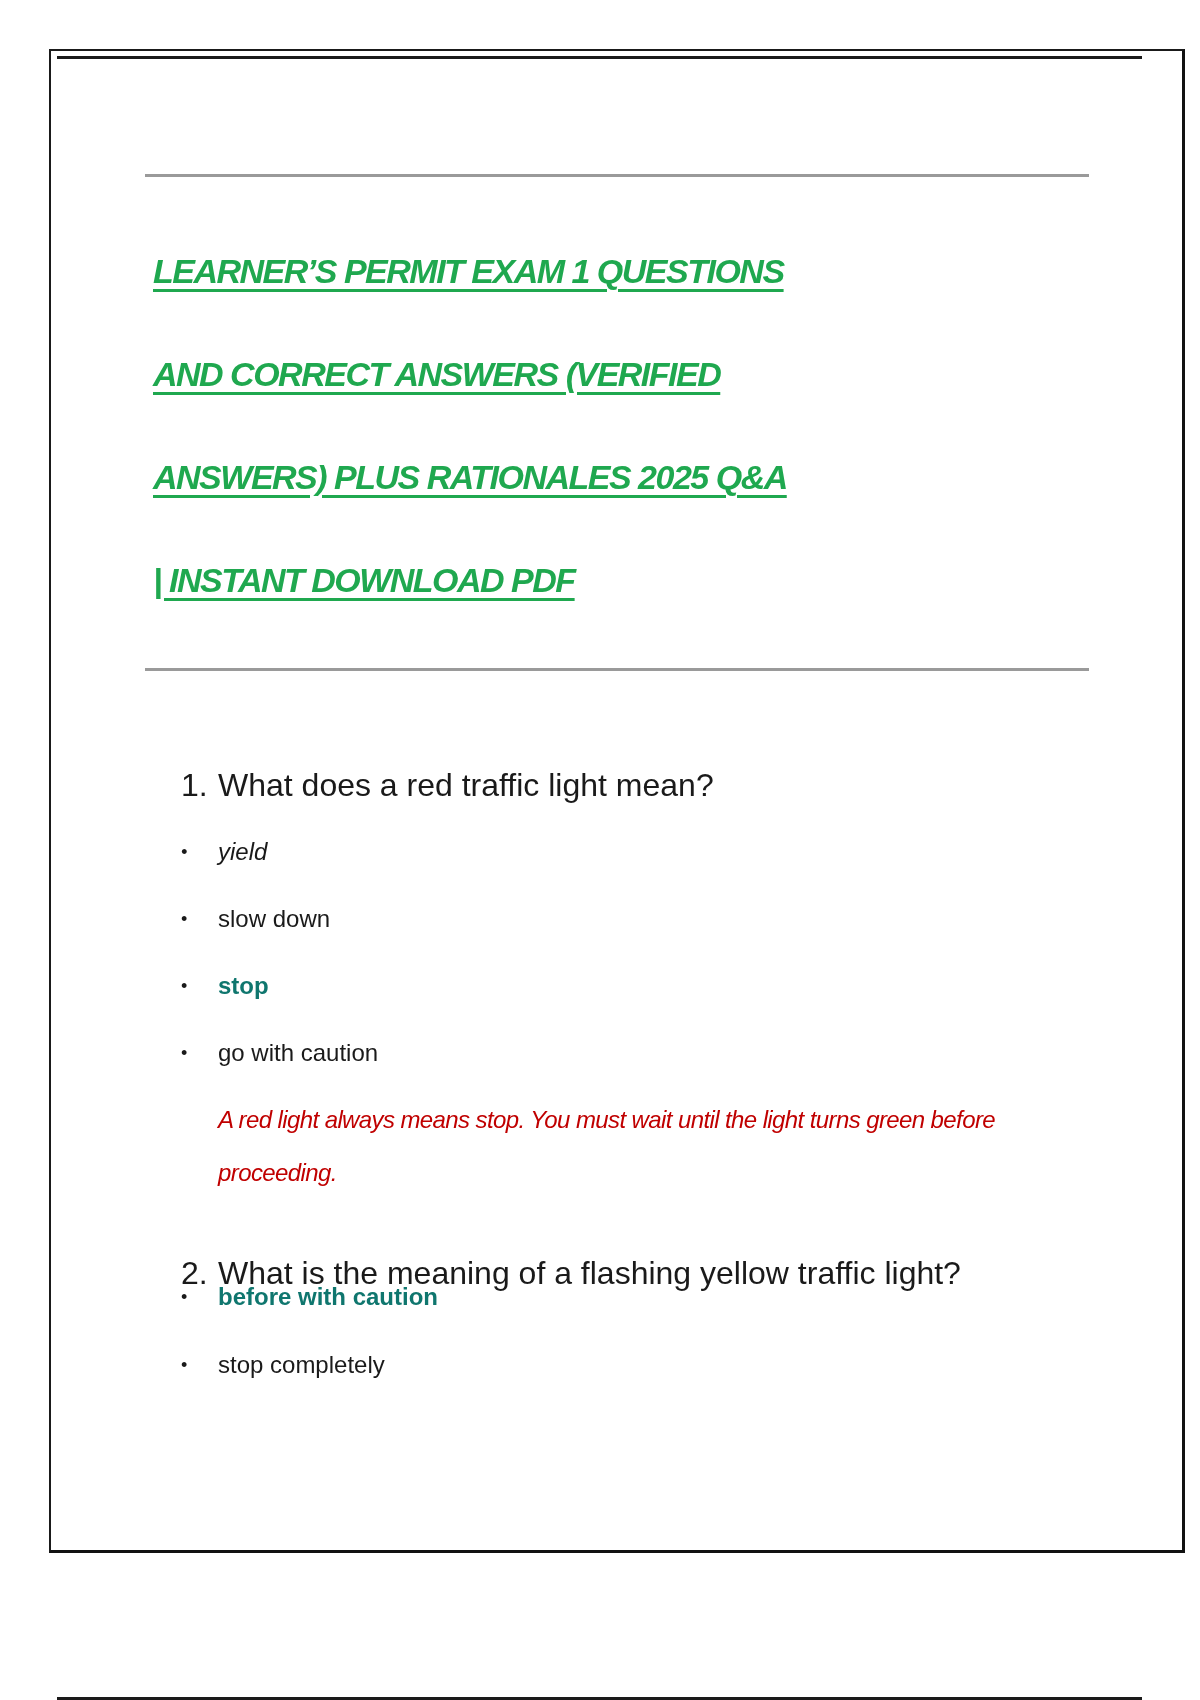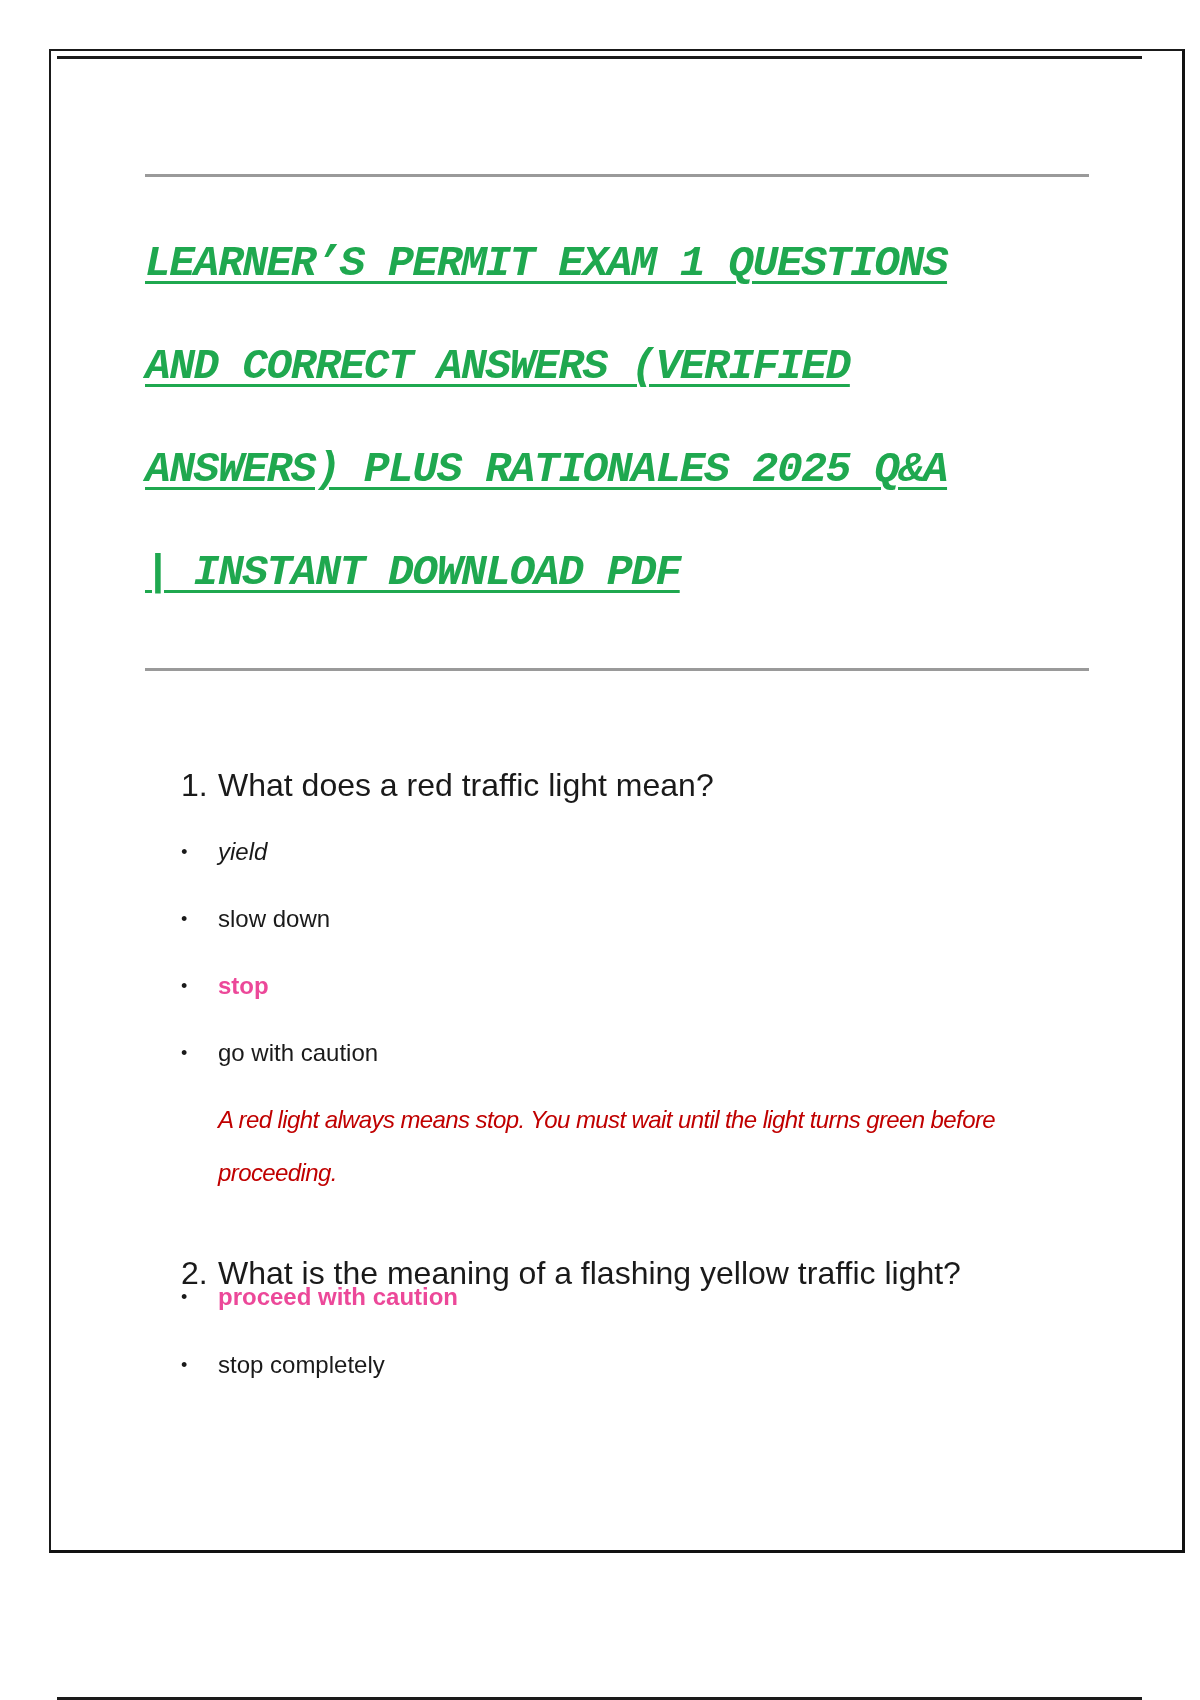--- a/index.html
+++ b/index.html
@@ -27,23 +27,23 @@
     }
     .rule {
       position: absolute; left: 145px; width: 944px; height: 3px;
       background: #9a9a9a;
     }
     .rule.top { top: 174px; }
     .rule.bottom { top: 668px; }
 
     .title {
       position: absolute; left: 145px; top: 212px; width: 960px;
-      margin: 0; font-family: Liberation Mono, monospace;
+      margin: 8px; font-family: Liberation Sans, sans-serif;
       font-weight: bold; font-style: italic;
-      font-size: 43px; line-height: 103px;
+      font-size: 34px; line-height: 103px;
       letter-spacing: -1.5px;
       color: #1fa84f;
     }
     .title .tline {
       display: inline; text-decoration: underline;
       text-decoration-thickness: 3px; text-underline-offset: 6px;
       text-decoration-color: #1fa84f;
     }
 
     .qa { position: absolute; left: 0; top: 0; width: 1200px; }
@@ -52,21 +52,21 @@
       color: #1a1a1a; white-space: nowrap;
     }
     .q .num { display: inline-block; width: 37px; }
     .opt {
       position: absolute; left: 181px; font-size: 24px; line-height: 30px;
       color: #1a1a1a; white-space: nowrap;
     }
     .opt .bullet {
       display: inline-block; width: 37px; font-size: 18px; vertical-align: 2px;
     }
-    .opt.correct .opt-text { color: #ec4899; font-weight: bold; }
+    .opt.correct .opt-text { color: #0f766e; font-weight: bold; }
     .rationale {
       position: absolute; left: 218px; width: 840px;
       font-size: 24px; line-height: 53px;
       font-weight: normal; font-style: italic;
       color: #c00000; letter-spacing: -0.6px;
     }
   </style>
 </head>
 <body>
 
@@ -100,20 +100,20 @@
   </div>
   <div class="opt" style="top:1038px;">
     <span class="bullet">•</span><span class="opt-text">go with caution</span>
   </div>
   <div class="rationale" style="top:1093px;">A red light always means stop. You must wait until the light turns green before proceeding.</div>
 
   <div class="q" style="top:1215px;margin-top:43px;">
     <span class="num">2.</span><span>What is the meaning of a flashing yellow traffic light?</span>
   </div>
   <div class="opt correct" style="top:1282px;">
-    <span class="bullet">•</span><span class="opt-text">proceed with caution</span>
+    <span class="bullet">•</span><span class="opt-text">before with caution</span>
   </div>
   <div class="opt" style="top:1350px;">
     <span class="bullet">•</span><span class="opt-text">stop completely</span>
   </div>
 </div>
 
 <div class="bottom-line"></div>
 
 </body></html>

